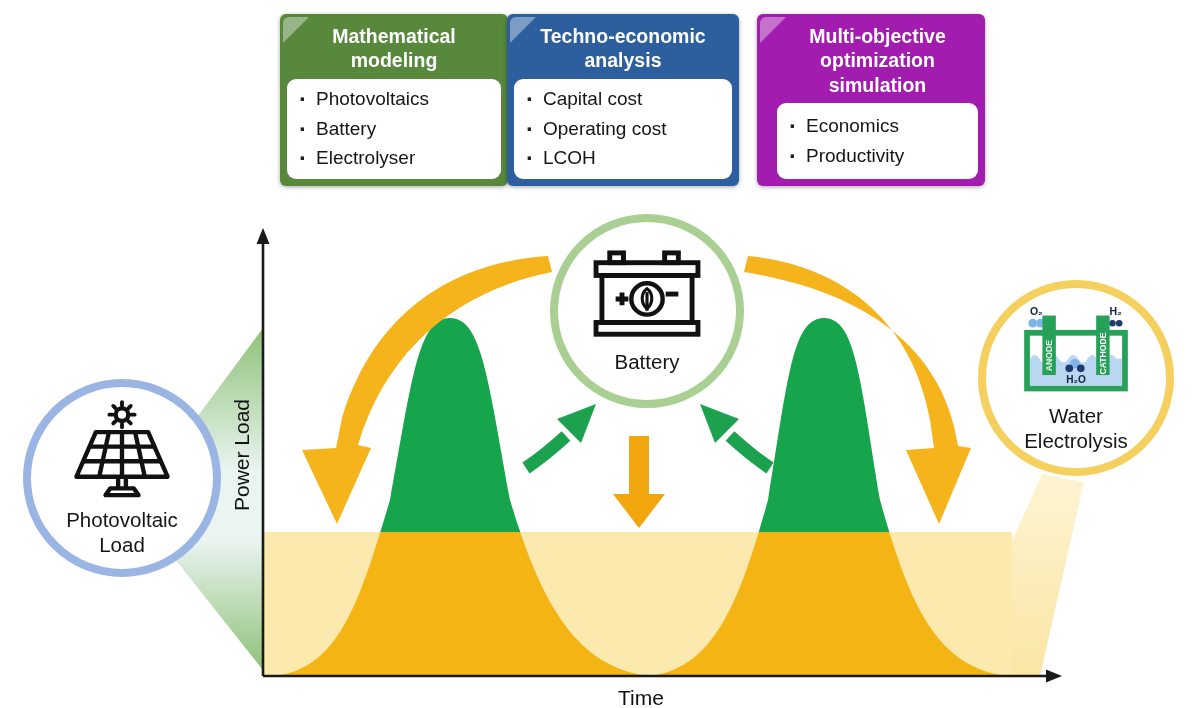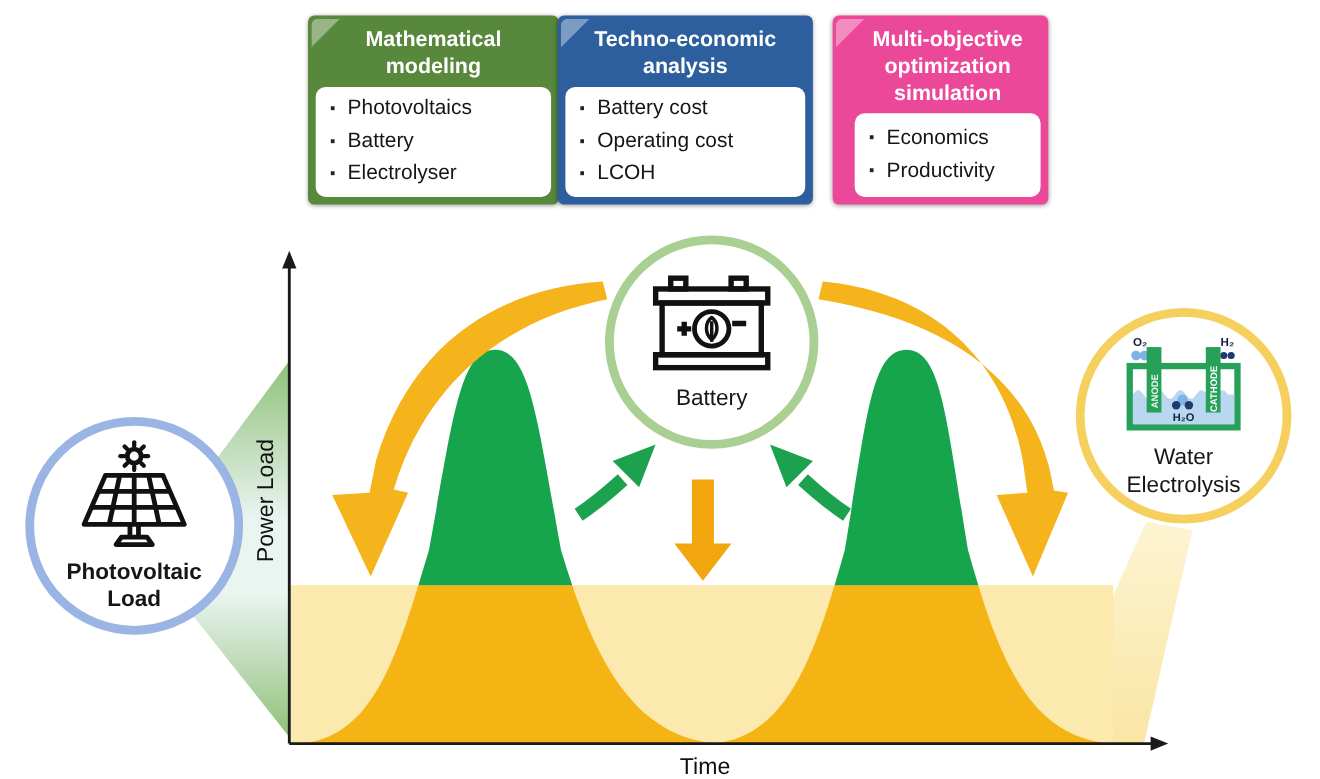--- a/index.html
+++ b/index.html
@@ -13,21 +13,21 @@
     border-radius:6px;padding:7px;display:flex;flex-direction:column;
     box-shadow:0 1px 4px rgba(0,0,0,.35);
   }
   .tbox::before{
     content:"";position:absolute;left:3px;top:3px;width:0;height:0;
     border-left:26px solid rgba(255,255,255,.38);
     border-bottom:26px solid transparent;border-top-left-radius:6px;
   }
   .tbox-green{left:257px;width:228px;background:#57883c;margin-left:23px;}
   .tbox-blue{left:507px;width:232px;background:#2d5f9e;}
-  .tbox-navy{left:757px;width:196px;background:#ec4899;padding-left:20px;}
+  .tbox-navy{left:757px;width:228px;background:#a21caf;padding-left:20px;}
   .tbox-title{color:#ffffff;font-weight:bold;font-size:19.5px;line-height:1.25;
     text-align:center;padding:3px 0 6px;}
   .tbox-body{
     background:#ffffff;border-radius:9px;flex:1;padding:4px 8px 4px 12px;
     display:flex;flex-direction:column;justify-content:center;gap:1px;
   }
   .row{display:flex;align-items:baseline;gap:9px;font-size:19px;color:#161616;line-height:1.5;}
   .bullet{font-size:24px;font-weight:bold;line-height:1;transform:translateY(2px);color:#222;}
   
   .chart-svg{position:absolute;left:0;top:0;}
@@ -39,21 +39,21 @@
   .xlab{
     position:absolute;left:641px;top:686px;transform:translateX(-50%);
     font-size:21px;color:#111;
   }
   
   .node{
     position:absolute;background:#ffffff;border-radius:50%;box-sizing:border-box;
     display:flex;flex-direction:column;align-items:center;justify-content:center;
     text-align:center;color:#161616;
   }
-  .node-pv{left:23px;top:379px;width:198px;height:198px;border:8px solid #9ab4e4;font-weight:bold;}
+  .node-pv{left:23px;top:379px;width:198px;height:198px;border:8px solid #9ab4e4;}
   .node-bat{left:550px;top:214px;width:194px;height:194px;border:8px solid #a9cf93;}
   .node-we{left:978px;top:280px;width:196px;height:196px;border:8px solid #f6d05e;}
   .node-label{font-size:20.5px;line-height:1.22;margin-top:3px;}
 </style>
 </head>
 <body>
 
 <div class="stage">
 
   <svg class="chart-svg" width="1200" height="708" viewBox="0 0 1200 708">
@@ -146,21 +146,21 @@
   </div>
 
   <div class="tbox tbox-blue">
     <div class="tbox-title">
       <div>Techno-economic</div>
       <div>analysis</div>
     </div>
     <div class="tbox-body">
       <div class="row">
         <span class="bullet">·</span>
-        <span>Battery cost</span>
+        <span>Capital cost</span>
         </div>
       <div class="row">
         <span class="bullet">·</span>
         <span>Operating cost</span>
         </div>
       <div class="row">
         <span class="bullet">·</span>
         <span>LCOH</span>
         </div>
     </div>

